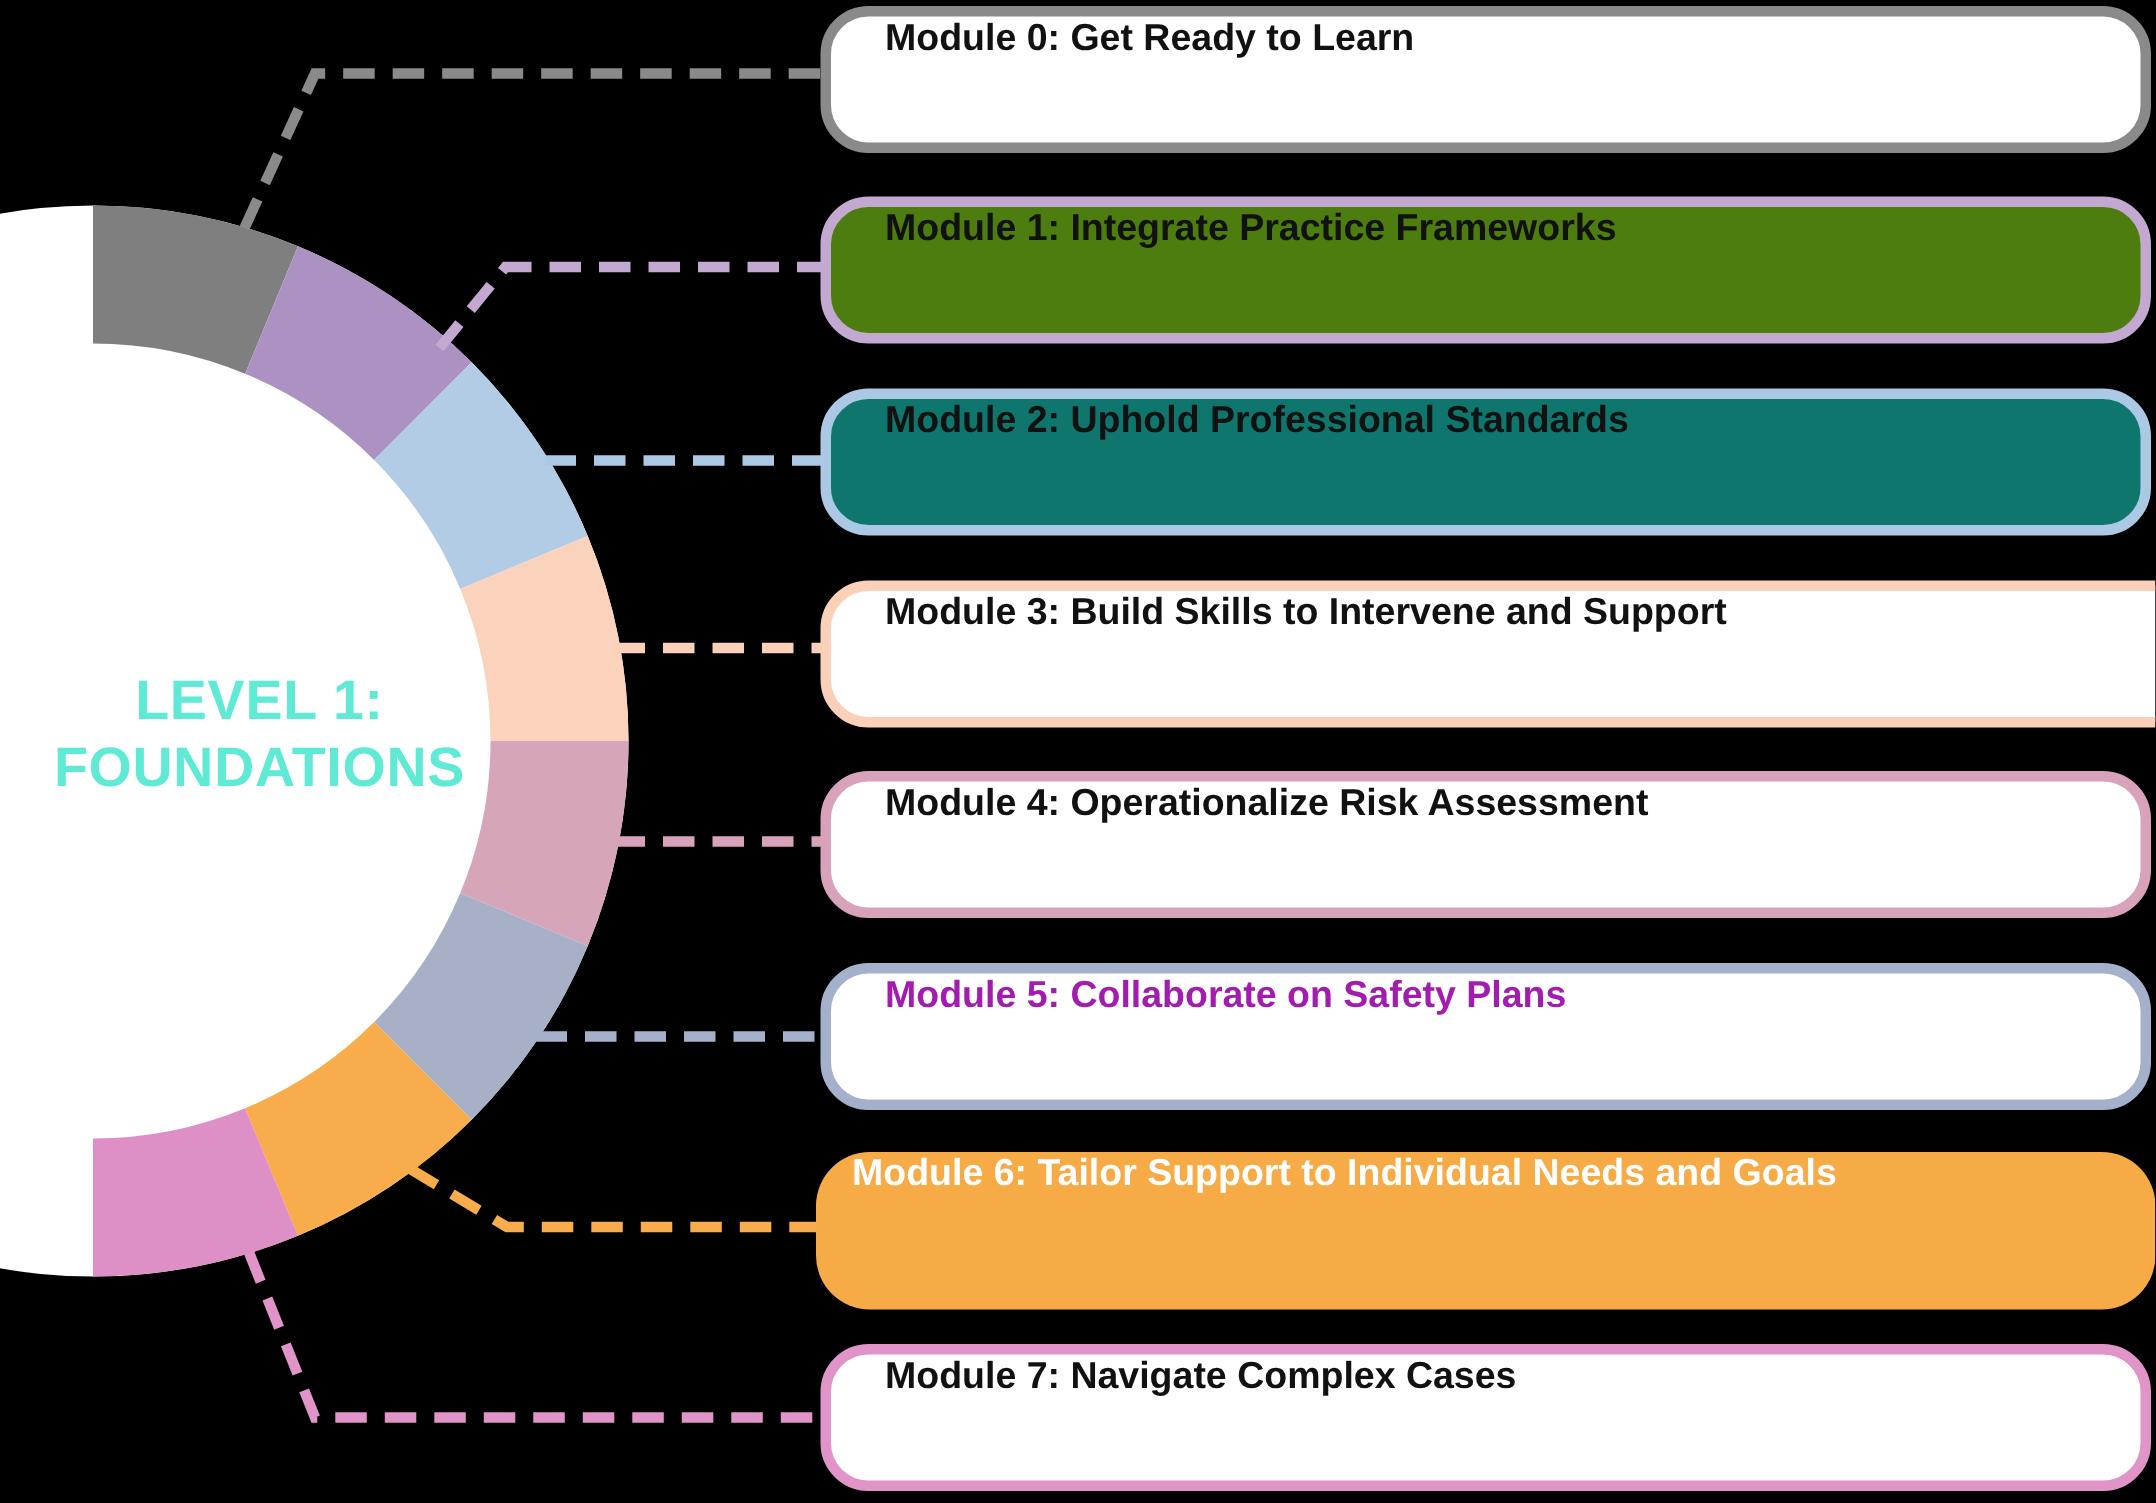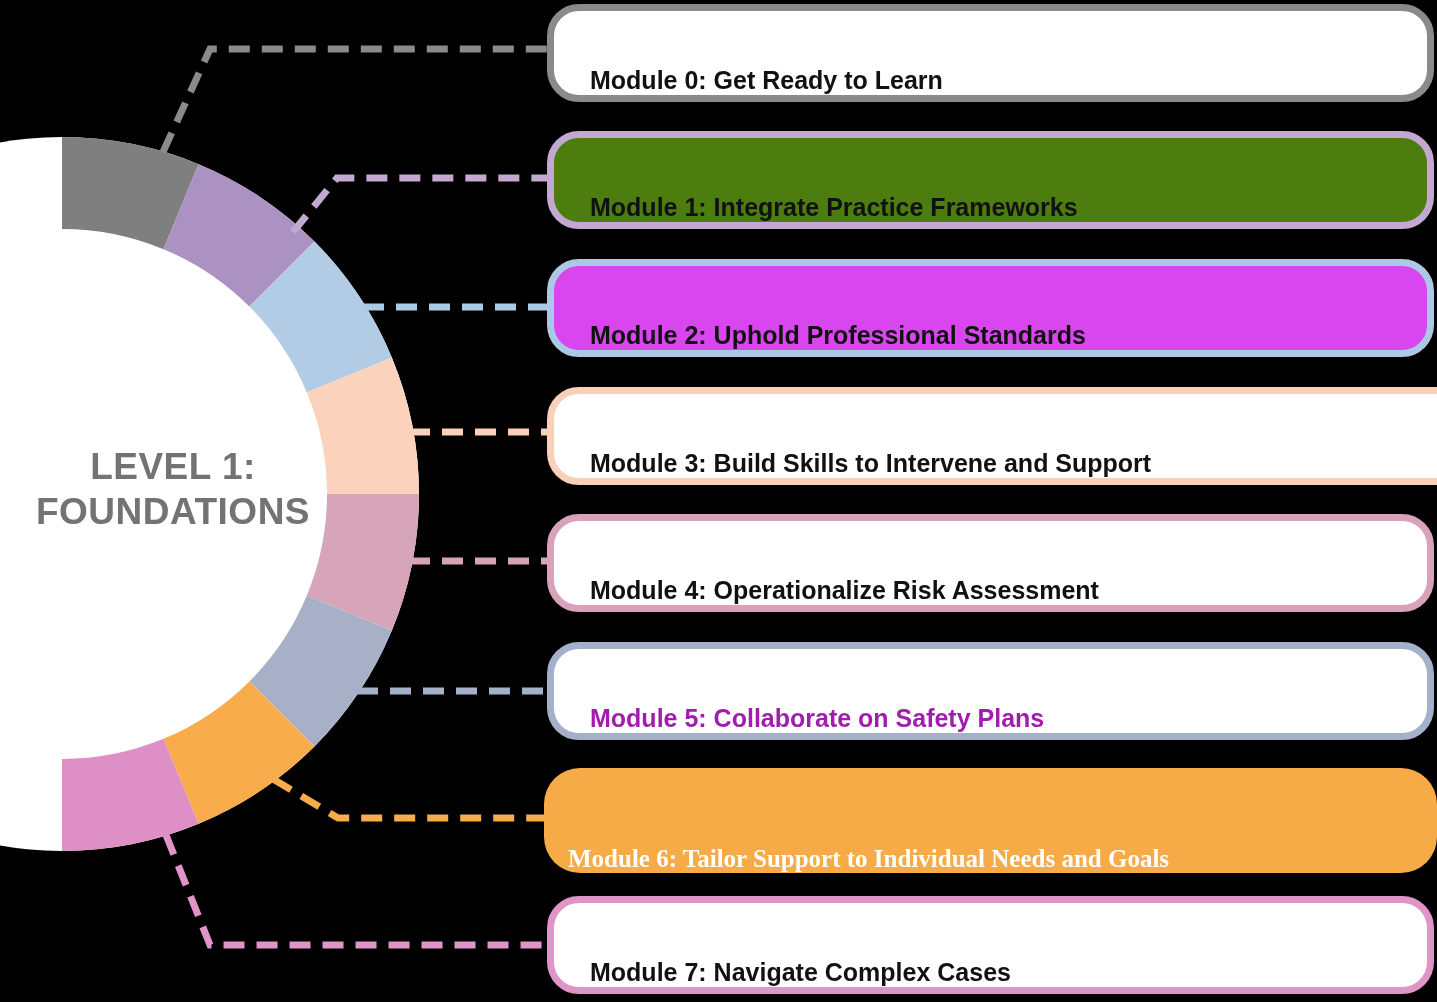--- a/index.html
+++ b/index.html
@@ -15,21 +15,21 @@
     position:absolute;
     left:0;top:444px;width:346px;
     text-align:center;
     font-size:37px;font-weight:700;line-height:1.22;
     letter-spacing:0.5px;
   }
   .module-box{
     position:absolute;
     box-sizing:border-box;
     border-radius:32px;
-    display:flex;align-items:flex-end;
+    display:flex;align-items:flex-start;
     font-size:25px;font-weight:700;
     background:#fff;
   }
   .module-box .label{display:block;}
 </style>
 </head>
 <body>
 
 <div class="stage" style="background: rgb(0, 0, 0);">
 
@@ -46,43 +46,43 @@
       <path d="M 419 494 A 357 357 0 0 1 391.82499310652935 630.6179853543371 L 306.82807611549094 595.4111095767488 A 265 265 0 0 0 327 494 Z" fill="#d7a5b9"></path>
       <polyline points="409,561 552,561" fill="none" stroke="#d8a2bb" stroke-width="7" stroke-dasharray="21 12"></polyline>
       <path d="M 391.82499310652935 630.6179853543371 A 357 357 0 0 1 314.43712088359746 746.4371208835975 L 249.3832970144351 681.3832970144351 A 265 265 0 0 0 306.82807611549094 595.4111095767488 Z" fill="#a7b0c7"></path>
       <polyline points="357,691 552,691" fill="none" stroke="#a5b1cb" stroke-width="7" stroke-dasharray="21 12"></polyline>
       <path d="M 314.43712088359746 746.4371208835975 A 357 357 0 0 1 198.61798535433707 823.8249931065293 L 163.4111095767488 738.828076115491 A 265 265 0 0 0 249.3832970144351 681.3832970144351 Z" fill="#f8ac4b"></path>
       <polyline points="273,779 338,818 550,818" fill="none" stroke="#f8ac4b" stroke-width="7" stroke-dasharray="21 12"></polyline>
       <path d="M 198.61798535433707 823.8249931065293 A 357 357 0 0 1 62.00000000000002 851 L 62.000000000000014 759 A 265 265 0 0 0 163.4111095767488 738.828076115491 Z" fill="#de90c6"></path>
       <polyline points="166,835 210,945 550,945" fill="none" stroke="#e094c8" stroke-width="7" stroke-dasharray="21 12"></polyline>
     </svg>
 
-  <div class="level-title" style="color: #737373;">
+  <div class="level-title" style="color: #5eead4;">
     <div>LEVEL 1:</div>
     <div>FOUNDATIONS</div>
   </div>
 
   <div class="module-box" id="box-0" style="top: 4px; left: 547px; width: 887px; height: 98px; background: rgb(255, 255, 255); color: rgb(17, 17, 17); border: 7px solid rgb(138, 138, 138); padding-left: 36px;">
     <span class="label">Module 0: Get Ready to Learn</span>
   </div>
   <div class="module-box" id="box-1" style="top: 131px; left: 547px; width: 887px; height: 98px; background: #4d7c0f; color: rgb(17, 17, 17); border: 7px solid rgb(195, 168, 210); padding-left: 36px;">
     <span class="label">Module 1: Integrate Practice Frameworks</span>
   </div>
-  <div class="module-box" id="box-2" style="top: 259px; left: 547px; width: 887px; height: 98px; background: #d946ef; color: rgb(17, 17, 17); border: 7px solid rgb(171, 201, 228); padding-left: 36px;">
+  <div class="module-box" id="box-2" style="top: 259px; left: 547px; width: 887px; height: 98px; background: #0f766e; color: rgb(17, 17, 17); border: 7px solid rgb(171, 201, 228); padding-left: 36px;">
     <span class="label">Module 2: Uphold Professional Standards</span>
   </div>
   <div class="module-box" id="box-3" style="top: 387px; left: 547px; width: 1032px; height: 98px; background: rgb(255, 255, 255); color: rgb(17, 17, 17); border: 7px solid rgb(250, 208, 185); padding-left: 36px;">
     <span class="label">Module 3: Build Skills to Intervene and Support</span>
   </div>
   <div class="module-box" id="box-4" style="top: 514px; left: 547px; width: 887px; height: 98px; background: rgb(255, 255, 255); color: rgb(17, 17, 17); border: 7px solid rgb(216, 162, 187); padding-left: 36px;">
     <span class="label">Module 4: Operationalize Risk Assessment</span>
   </div>
   <div class="module-box" id="box-5" style="top: 642px; left: 547px; width: 887px; height: 98px; background: rgb(255, 255, 255); color: #a21caf; border: 7px solid rgb(165, 177, 203); padding-left: 36px;">
     <span class="label">Module 5: Collaborate on Safety Plans</span>
   </div>
-  <div class="module-box" id="box-6" style="top: 768px; left: 544px; width: 893px; height: 105px; background: rgb(247, 171, 71); color: rgb(255, 255, 255); border: none; padding-left: 24px; border-radius: 36px; font-family: Liberation Serif, serif;">
+  <div class="module-box" id="box-6" style="top: 768px; left: 544px; width: 893px; height: 105px; background: rgb(247, 171, 71); color: rgb(255, 255, 255); border: none; padding-left: 24px; border-radius: 36px;">
     <span class="label">Module 6: Tailor Support to Individual Needs and Goals</span>
   </div>
   <div class="module-box" id="box-7" style="top: 896px; left: 547px; width: 887px; height: 98px; background: #ffffff; color: rgb(17, 17, 17); border: 7px solid rgb(224, 148, 200); padding-left: 36px;">
     <span class="label">Module 7: Navigate Complex Cases</span>
   </div>
 
 </div>
 
 </body></html>

